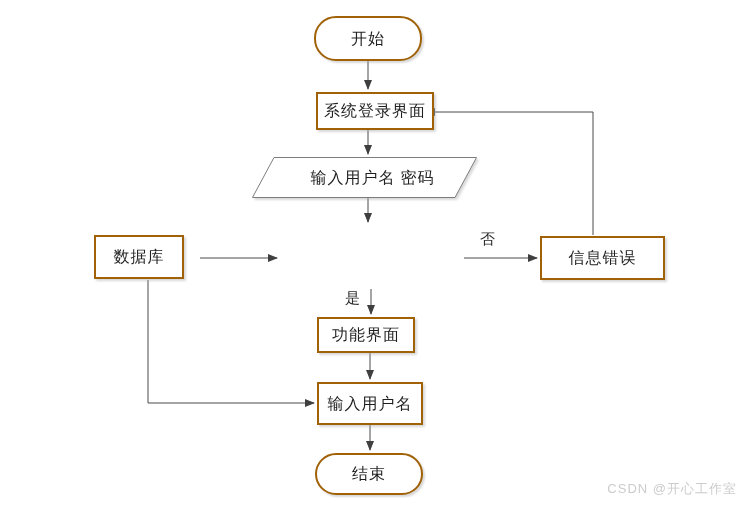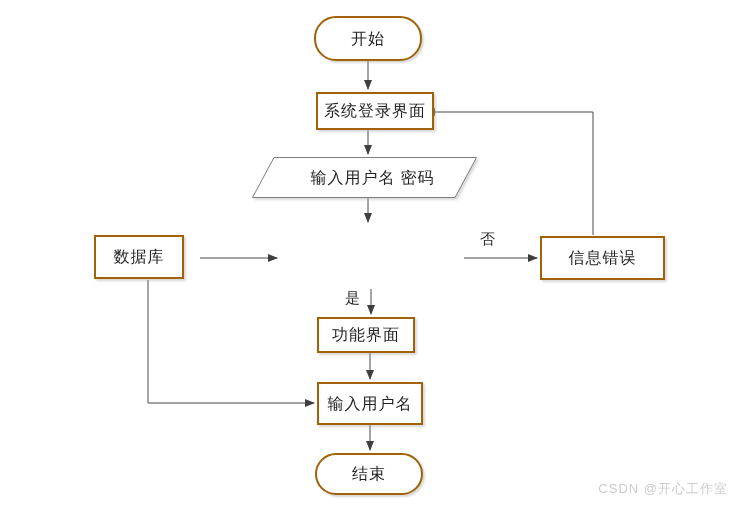--- a/index.html
+++ b/index.html
@@ -55,21 +55,21 @@
     margin-left: 16px;
   }
   .edge-label {
     position: absolute;
     font-size: 15px;
     color: #2a2a2a;
     line-height: 1;
   }
   .watermark {
     position: absolute;
-    right: 24px;
+    right: 15px;
     bottom: 8px;
     font-family: "Liberation Sans", "DejaVu Sans", sans-serif;
     font-size: 13px;
     color: #cccccc;
     letter-spacing: 1px;
   }
 </style>
 </head>
 <body>
 

